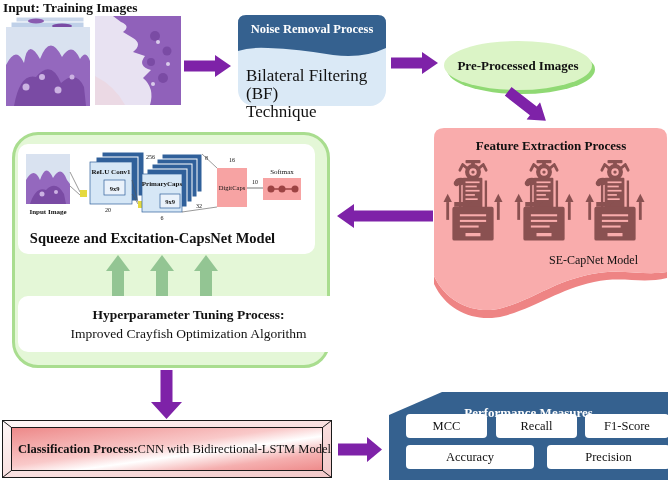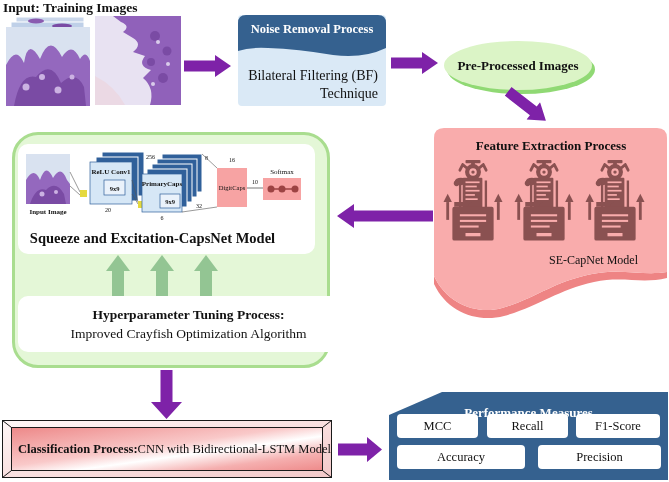--- a/index.html
+++ b/index.html
@@ -11,23 +11,23 @@
   svg text{font-family:"Liberation Serif","DejaVu Serif",serif;fill:#111;}
 
   
   #input-title{left:3px;top:0px;font-size:13.5px;font-weight:bold;}
 
   
   #img1{left:6px;top:17px;width:86px;height:89px;}
   #img2{left:95px;top:16px;width:86px;height:89px;}
 
   
-  #noise-box{left:238px;top:15px;width:148px;height:91px;background:#DAE9F6;border-radius:4px;}
+  #noise-box{left:238px;top:15px;width:148px;height:91px;background:#DAE9F6;border-radius:16px;}
   #noise-header-text{left:0;top:7px;width:148px;text-align:center;color:#fff;font-weight:bold;font-size:12.5px;}
-  #noise-body{left:8px;top:52px;width:132px;text-align:right;font-size:14px;line-height:18px;}
+  #noise-body{left:8px;top:52px;width:132px;text-align:left;font-size:17px;line-height:18px;}
 
   
   #preprocessed{left:444px;top:41px;width:148px;height:49px;background:#DBF4C6;border-radius:50%;
     box-shadow:3px 4px 0 #90D974;display:flex;align-items:center;justify-content:center;
     font-weight:bold;font-size:13px;}
 
   
   #feature-box{left:432px;top:126px;width:237px;height:198px;}
   #feature-header{left:440px;top:138px;width:222px;text-align:center;font-weight:bold;font-size:13px;}
   .robot{top:157px;width:60px;height:92px;}
@@ -51,21 +51,21 @@
   #classification-text{left:12px;top:427px;width:310px;height:44px;display:flex;align-items:center;
     justify-content:space-between;font-size:12.5px;white-space:nowrap;margin-left:6px;}
   #classification-text .b{font-weight:bold;}
 
   
   #performance-box{left:389px;top:392px;width:279px;height:88px;background:#35618F;
     clip-path:polygon(0 26%,19% 0,100% 0,100% 100%,0 100%);}
   #performance-header{left:389px;top:405px;width:279px;text-align:center;color:#fff;
     font-weight:bold;font-size:13px;}
   .chip{position:absolute;background:#fff;border-radius:4px;display:flex;align-items:center;
-    justify-content:center;font-size:12.5px;height:24px;}
+    justify-content:center;font-size:12.5px;height:24px;margin-left:9px;}
   #chip-mcc{left:397px;top:414px;width:81px;}
   #chip-recall{left:487px;top:414px;width:81px;}
   #chip-f1{left:576px;top:414px;width:84px;}
   #chip-accuracy{left:397px;top:445px;width:128px;}
   #chip-precision{left:538px;top:445px;width:123px;}
 
   
   .flow{position:absolute;}
   #arrow-1{left:184px;top:55px;}
   #arrow-2{left:391px;top:52px;}

